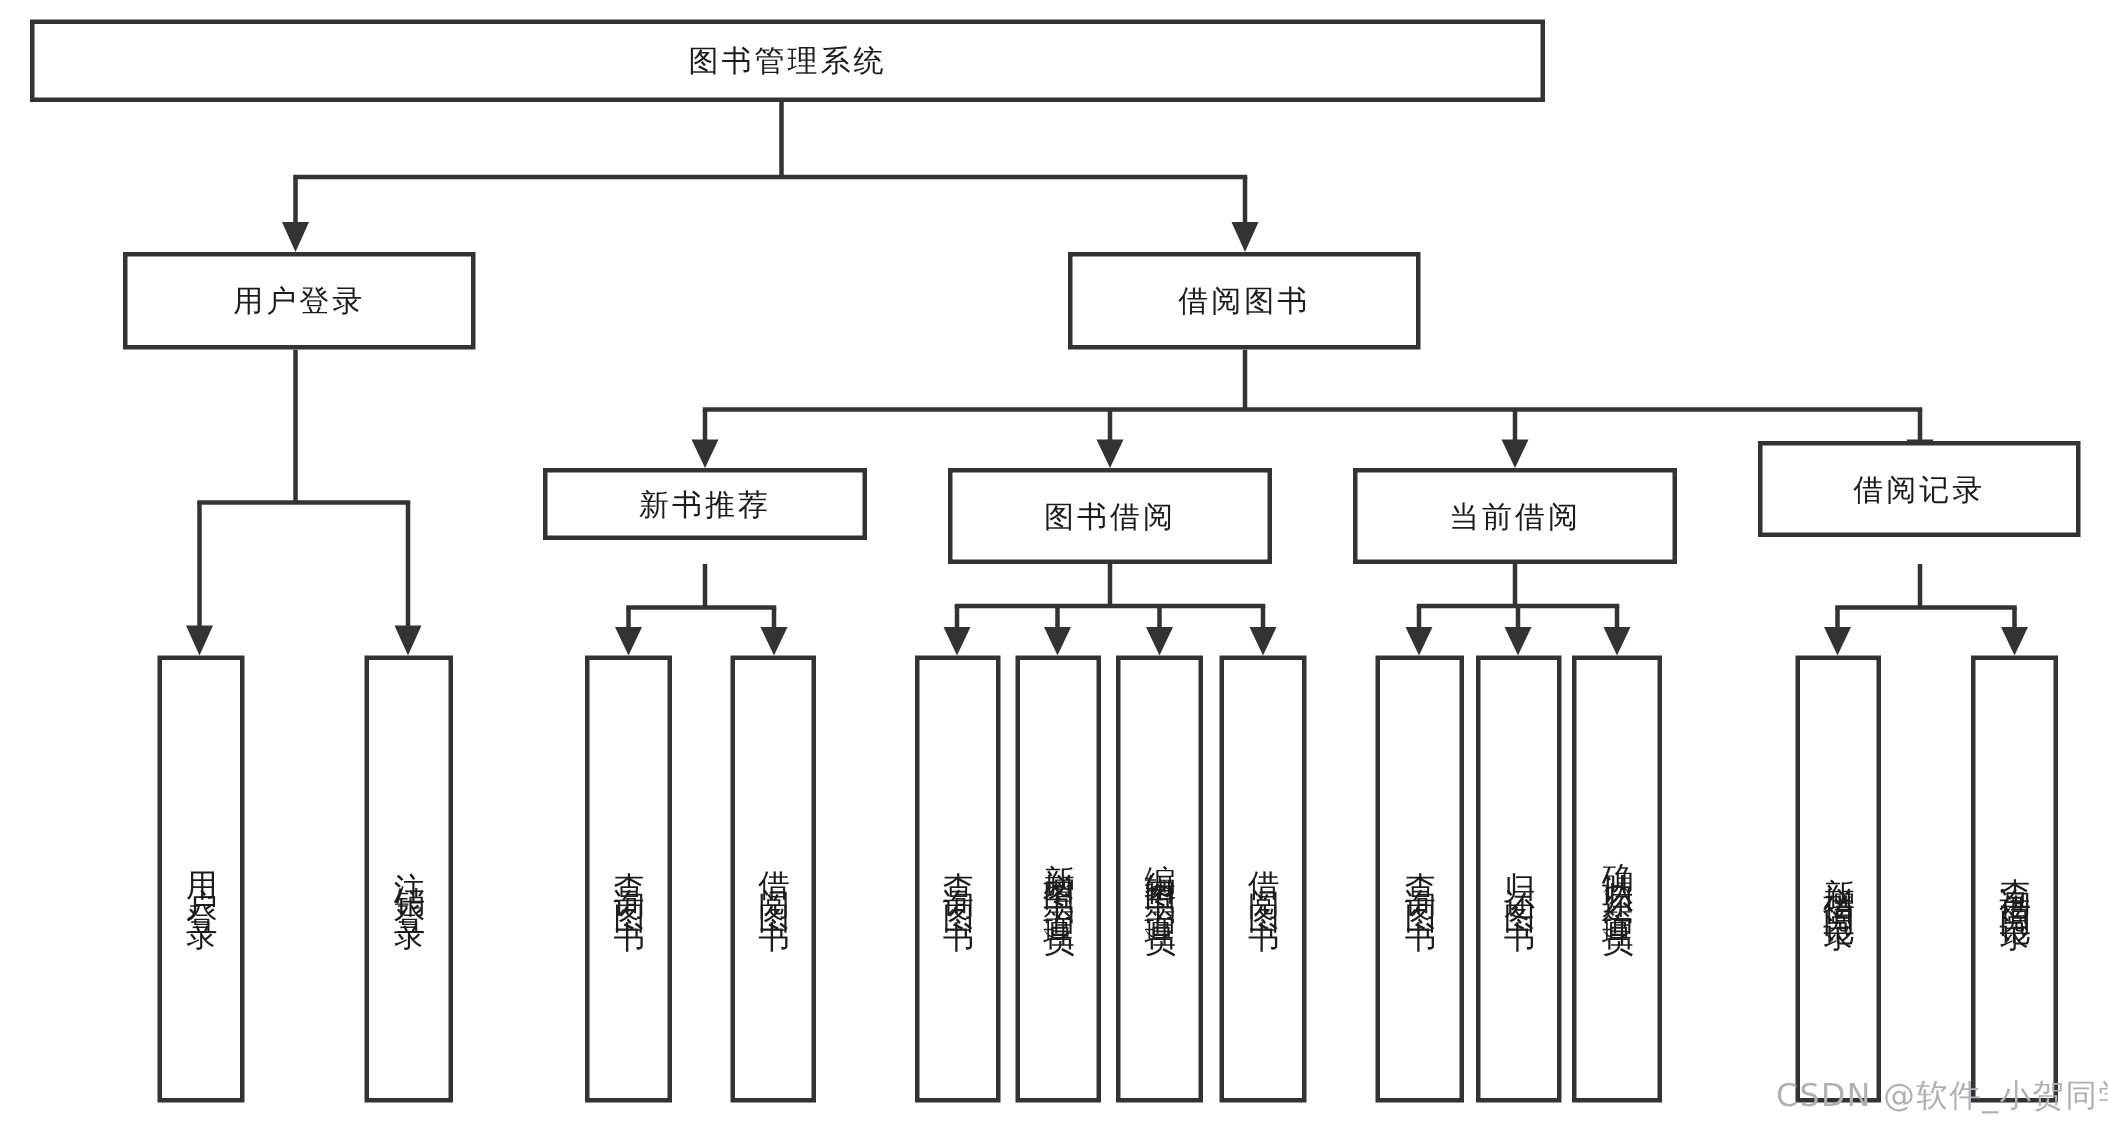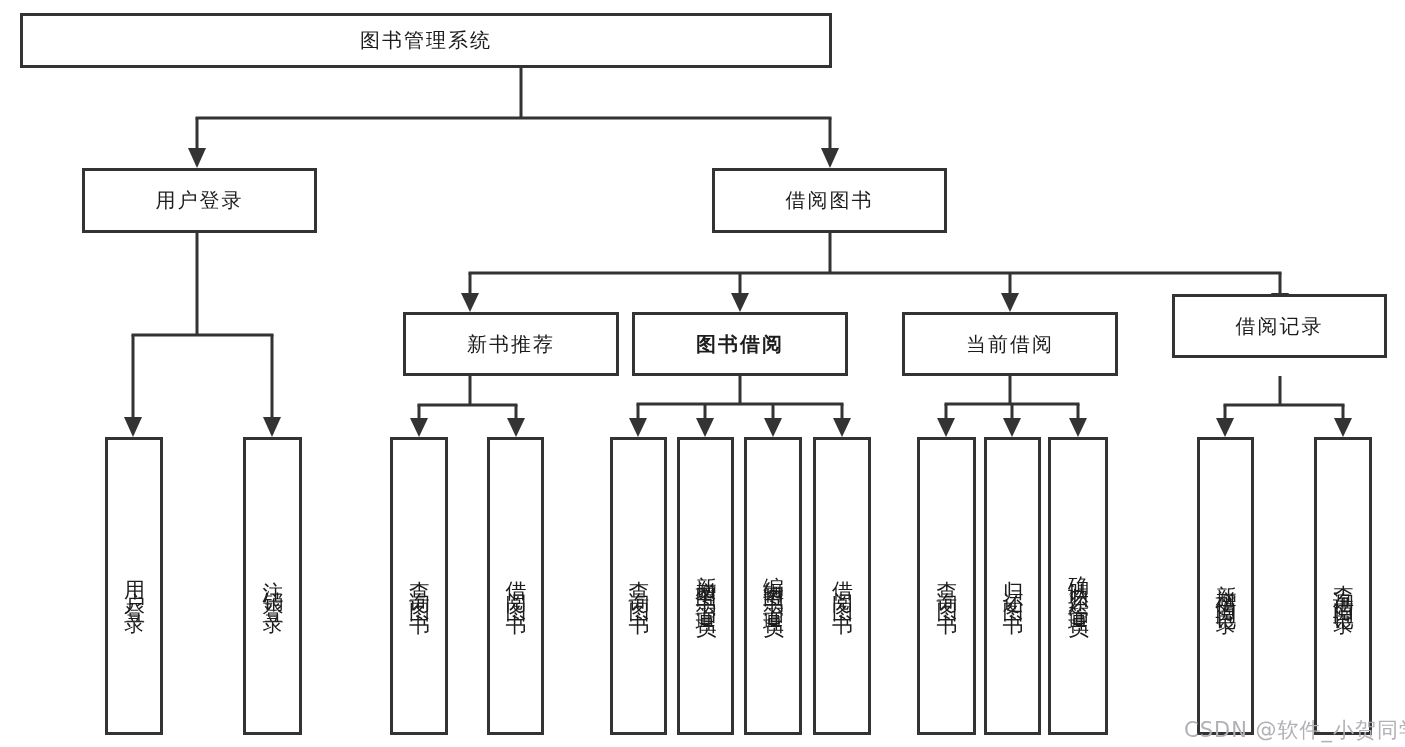--- a/index.html
+++ b/index.html
@@ -95,35 +95,35 @@
     <polygon points="764,418 782,418 773,437"></polygon>
     <polygon points="833,418 851,418 842,437"></polygon>
     <polygon points="937,418 955,418 946,437"></polygon>
     <polygon points="1003,418 1021,418 1012,437"></polygon>
     <polygon points="1069,418 1087,418 1078,437"></polygon>
     <polygon points="1216,418 1234,418 1225,437"></polygon>
     <polygon points="1334,418 1352,418 1343,437"></polygon>
   </g>
 </svg>
 
-<div class="box h" style="left:20px;top:13px;width:812px;height:55px;">
+<div class="box h" style="left:20px;top:13px;width:1010px;height:55px;">
   <span>图书管理系统</span>
 </div>
 
 <div class="box h" style="left:82px;top:168px;width:235px;height:65px;">
   <span>用户登录</span>
 </div>
 <div class="box h" style="left:712px;top:168px;width:235px;height:65px;">
   <span>借阅图书</span>
 </div>
 
-<div class="box h" style="left:362px;top:312px;width:216px;height:64px;margin-left:41px;">
+<div class="box h" style="left:362px;top:312px;width:216px;height:48px;">
   <span>新书推荐</span>
 </div>
-<div class="box h" style="left:632px;top:312px;width:216px;height:64px;font-weight:bold;">
+<div class="box h" style="left:632px;top:312px;width:216px;height:64px;">
   <span>图书借阅</span>
 </div>
 <div class="box h" style="left:902px;top:312px;width:216px;height:64px;justify-content:center;">
   <span>当前借阅</span>
 </div>
 <div class="box h" style="left:1172px;top:294px;width:215px;height:64px;">
   <span>借阅记录</span>
 </div>
 
 <div class="box v" style="left:105px;top:437px;width:58px;height:298px;">

